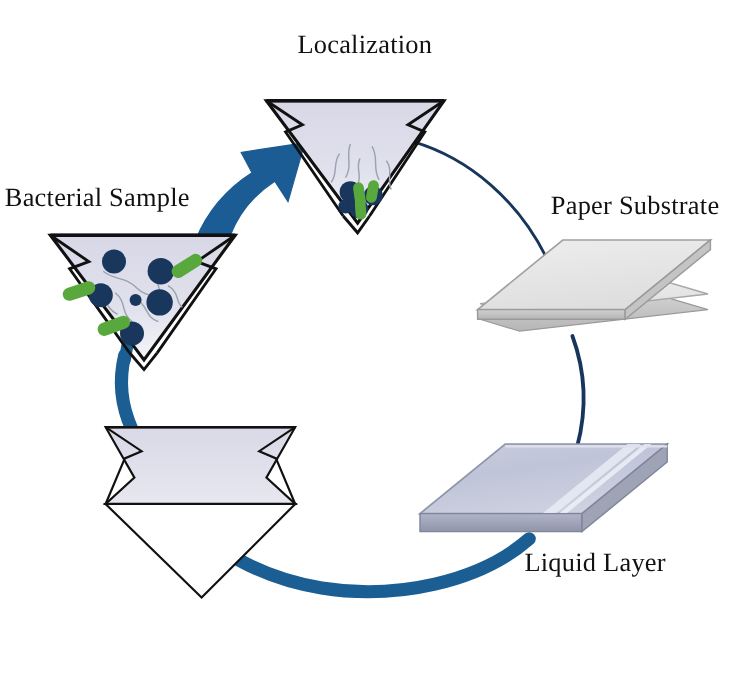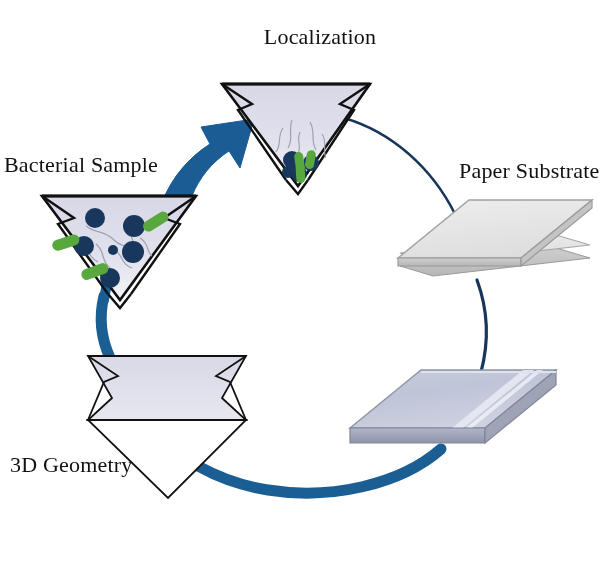--- a/index.html
+++ b/index.html
@@ -28,21 +28,21 @@
     font-size: 22px;
     color: #111111;
     white-space: nowrap;
     letter-spacing: 0.2px;
     text-align: right;
   }
   .lbl-center {
     text-align: center;
   }
   #label-localization {
-    left: 228px;
+    left: 212px;
     top: 22px;
     width: 184px;
     line-height: 30px;
   }
   #label-bacterial {
     left: 4px;
     top: 152px;
   }
   #label-paper {
     left: 459px;
@@ -226,16 +226,16 @@
   </svg>
 
   <div class="lbl lbl-center" id="label-localization">
     <div>Localization</div>
   </div>
 
   <div class="lbl" id="label-bacterial">Bacterial Sample</div>
 
   <div class="lbl" id="label-paper">Paper Substrate</div>
 
-
-  <div class="lbl" id="label-geometry">3D Geometry</div>
+  <div class="lbl" id="label-liquid">Liquid Layer</div>
+
 
 </div>
 
 </body></html>

